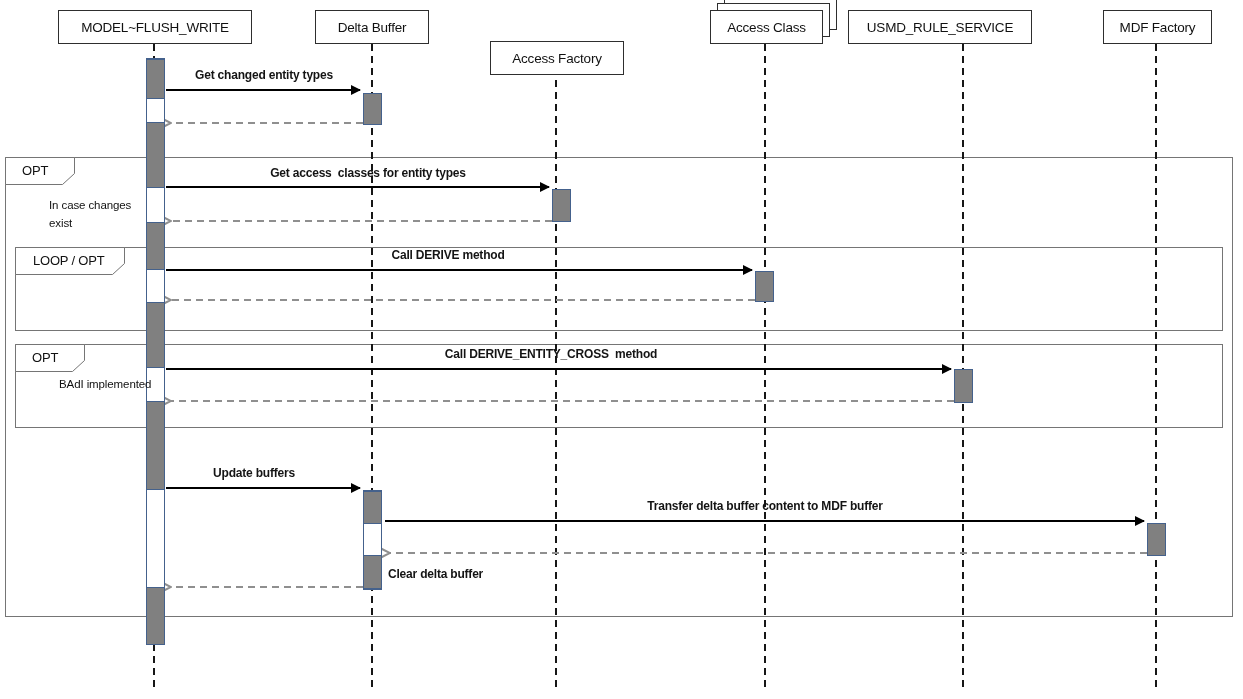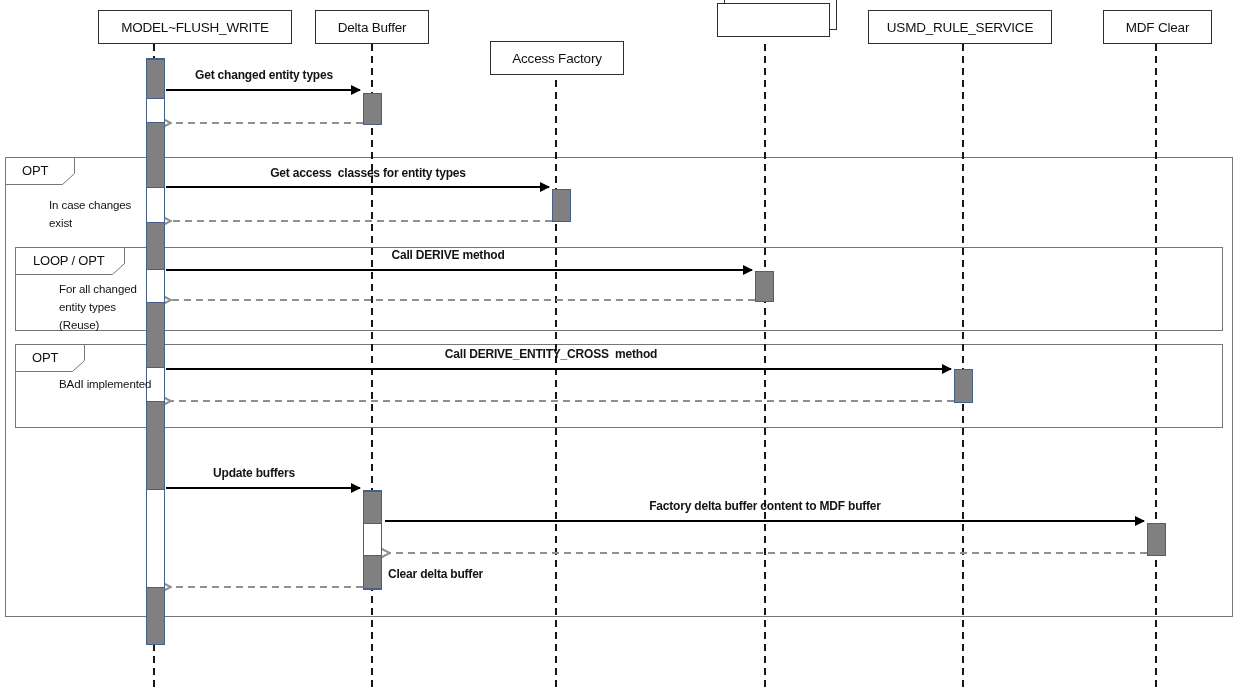--- a/index.html
+++ b/index.html
@@ -61,27 +61,28 @@
   <div class="lifeline" style="left:371px;"></div>
   <div class="lifeline" style="left:555px;"></div>
   <div class="lifeline" style="left:764px;"></div>
   <div class="lifeline" style="left:962px;"></div>
   <div class="lifeline" style="left:1155px;"></div>
 
   <div class="fragment" style="left:5px;top:157px;width:1228px;height:460px;"></div>
   <div class="fragment" style="left:15px;top:247px;width:1208px;height:84px;"></div>
   <div class="fragment" style="left:15px;top:344px;width:1208px;height:84px;"></div>
 
-  <div class="head" style="left:58px;width:194px;margin-left:40px;">MODEL~FLUSH_WRITE</div>
+  <div class="head" style="left:58px;width:194px;">MODEL~FLUSH_WRITE</div>
   <div class="head" style="left:315px;width:114px;">Delta Buffer</div>
   <div class="head" style="left:490px;width:134px;margin-top:31px;">Access Factory</div>
   <div class="stackbox" style="left:724px;top:-4px;"></div>
   <div class="stackbox" style="left:717px;top:3px;"></div>
-  <div class="head" style="left:868px;width:184px;">USMD_RULE_SERVICE</div>
-  <div class="head" style="left:1103px;width:109px;">MDF Clear</div>
+  <div class="head" style="left:710px;width:113px;">Access Class</div>
+  <div class="head" style="left:848px;width:184px;">USMD_RULE_SERVICE</div>
+  <div class="head" style="left:1103px;width:109px;">MDF Factory</div>
 
   <svg id="arrows" width="1243" height="699" viewBox="0 0 1243 699">
     <defs>
       <marker id="mArrow" markerWidth="11" markerHeight="10" refX="9" refY="5" orient="auto" markerUnits="userSpaceOnUse">
         <path d="M0,0 L10,5 L0,10 z" fill="#000"></path>
       </marker>
       <marker id="mOpen" markerWidth="12" markerHeight="12" refX="2" refY="6" orient="auto" markerUnits="userSpaceOnUse">
         <path d="M11,1 L1,6 L11,11" fill="none" stroke="#8f8f8f" stroke-width="2"></path>
       </marker>
     </defs>
@@ -150,27 +151,24 @@
   <div class="bar segmented" style="left:363px;top:490px;height:100px;">
     <div class="seg" style="top:0px;height:33px;"></div>
     <div class="seg" style="top:64px;height:34px;"></div>
   </div>
   <div class="bar" style="left:1147px;top:523px;height:33px;"></div>
 
   <div class="tab-label" style="left:22px;top:163px;">OPT</div>
   <div class="guard" style="left:13px;top:197px;">In case changes
 exist</div>
   <div class="tab-label" style="left:33px;top:253px;">LOOP / OPT</div>
-  <div class="guard" style="left:23px;top:281px;">For all changed
-entity types
-(Reuse)</div>
   <div class="tab-label" style="left:32px;top:350px;">OPT</div>
   <div class="guard" style="left:23px;top:376px;">BAdI implemented</div>
 
   <div class="msg-label" style="left:264px;top:68px;">Get changed entity types</div>
   <div class="msg-label" style="left:368px;top:166px;">Get access  classes for entity types</div>
   <div class="msg-label" style="left:448px;top:248px;">Call DERIVE method</div>
   <div class="msg-label" style="left:551px;top:347px;">Call DERIVE_ENTITY_CROSS  method</div>
   <div class="msg-label" style="left:254px;top:466px;">Update buffers</div>
-  <div class="msg-label" style="left:765px;top:499px;">Factory delta buffer content to MDF buffer</div>
+  <div class="msg-label" style="left:765px;top:499px;">Transfer delta buffer content to MDF buffer</div>
   <div class="msg-label left" style="left:388px;top:567px;">Clear delta buffer</div>
 
 </div>
 
 </body></html>

